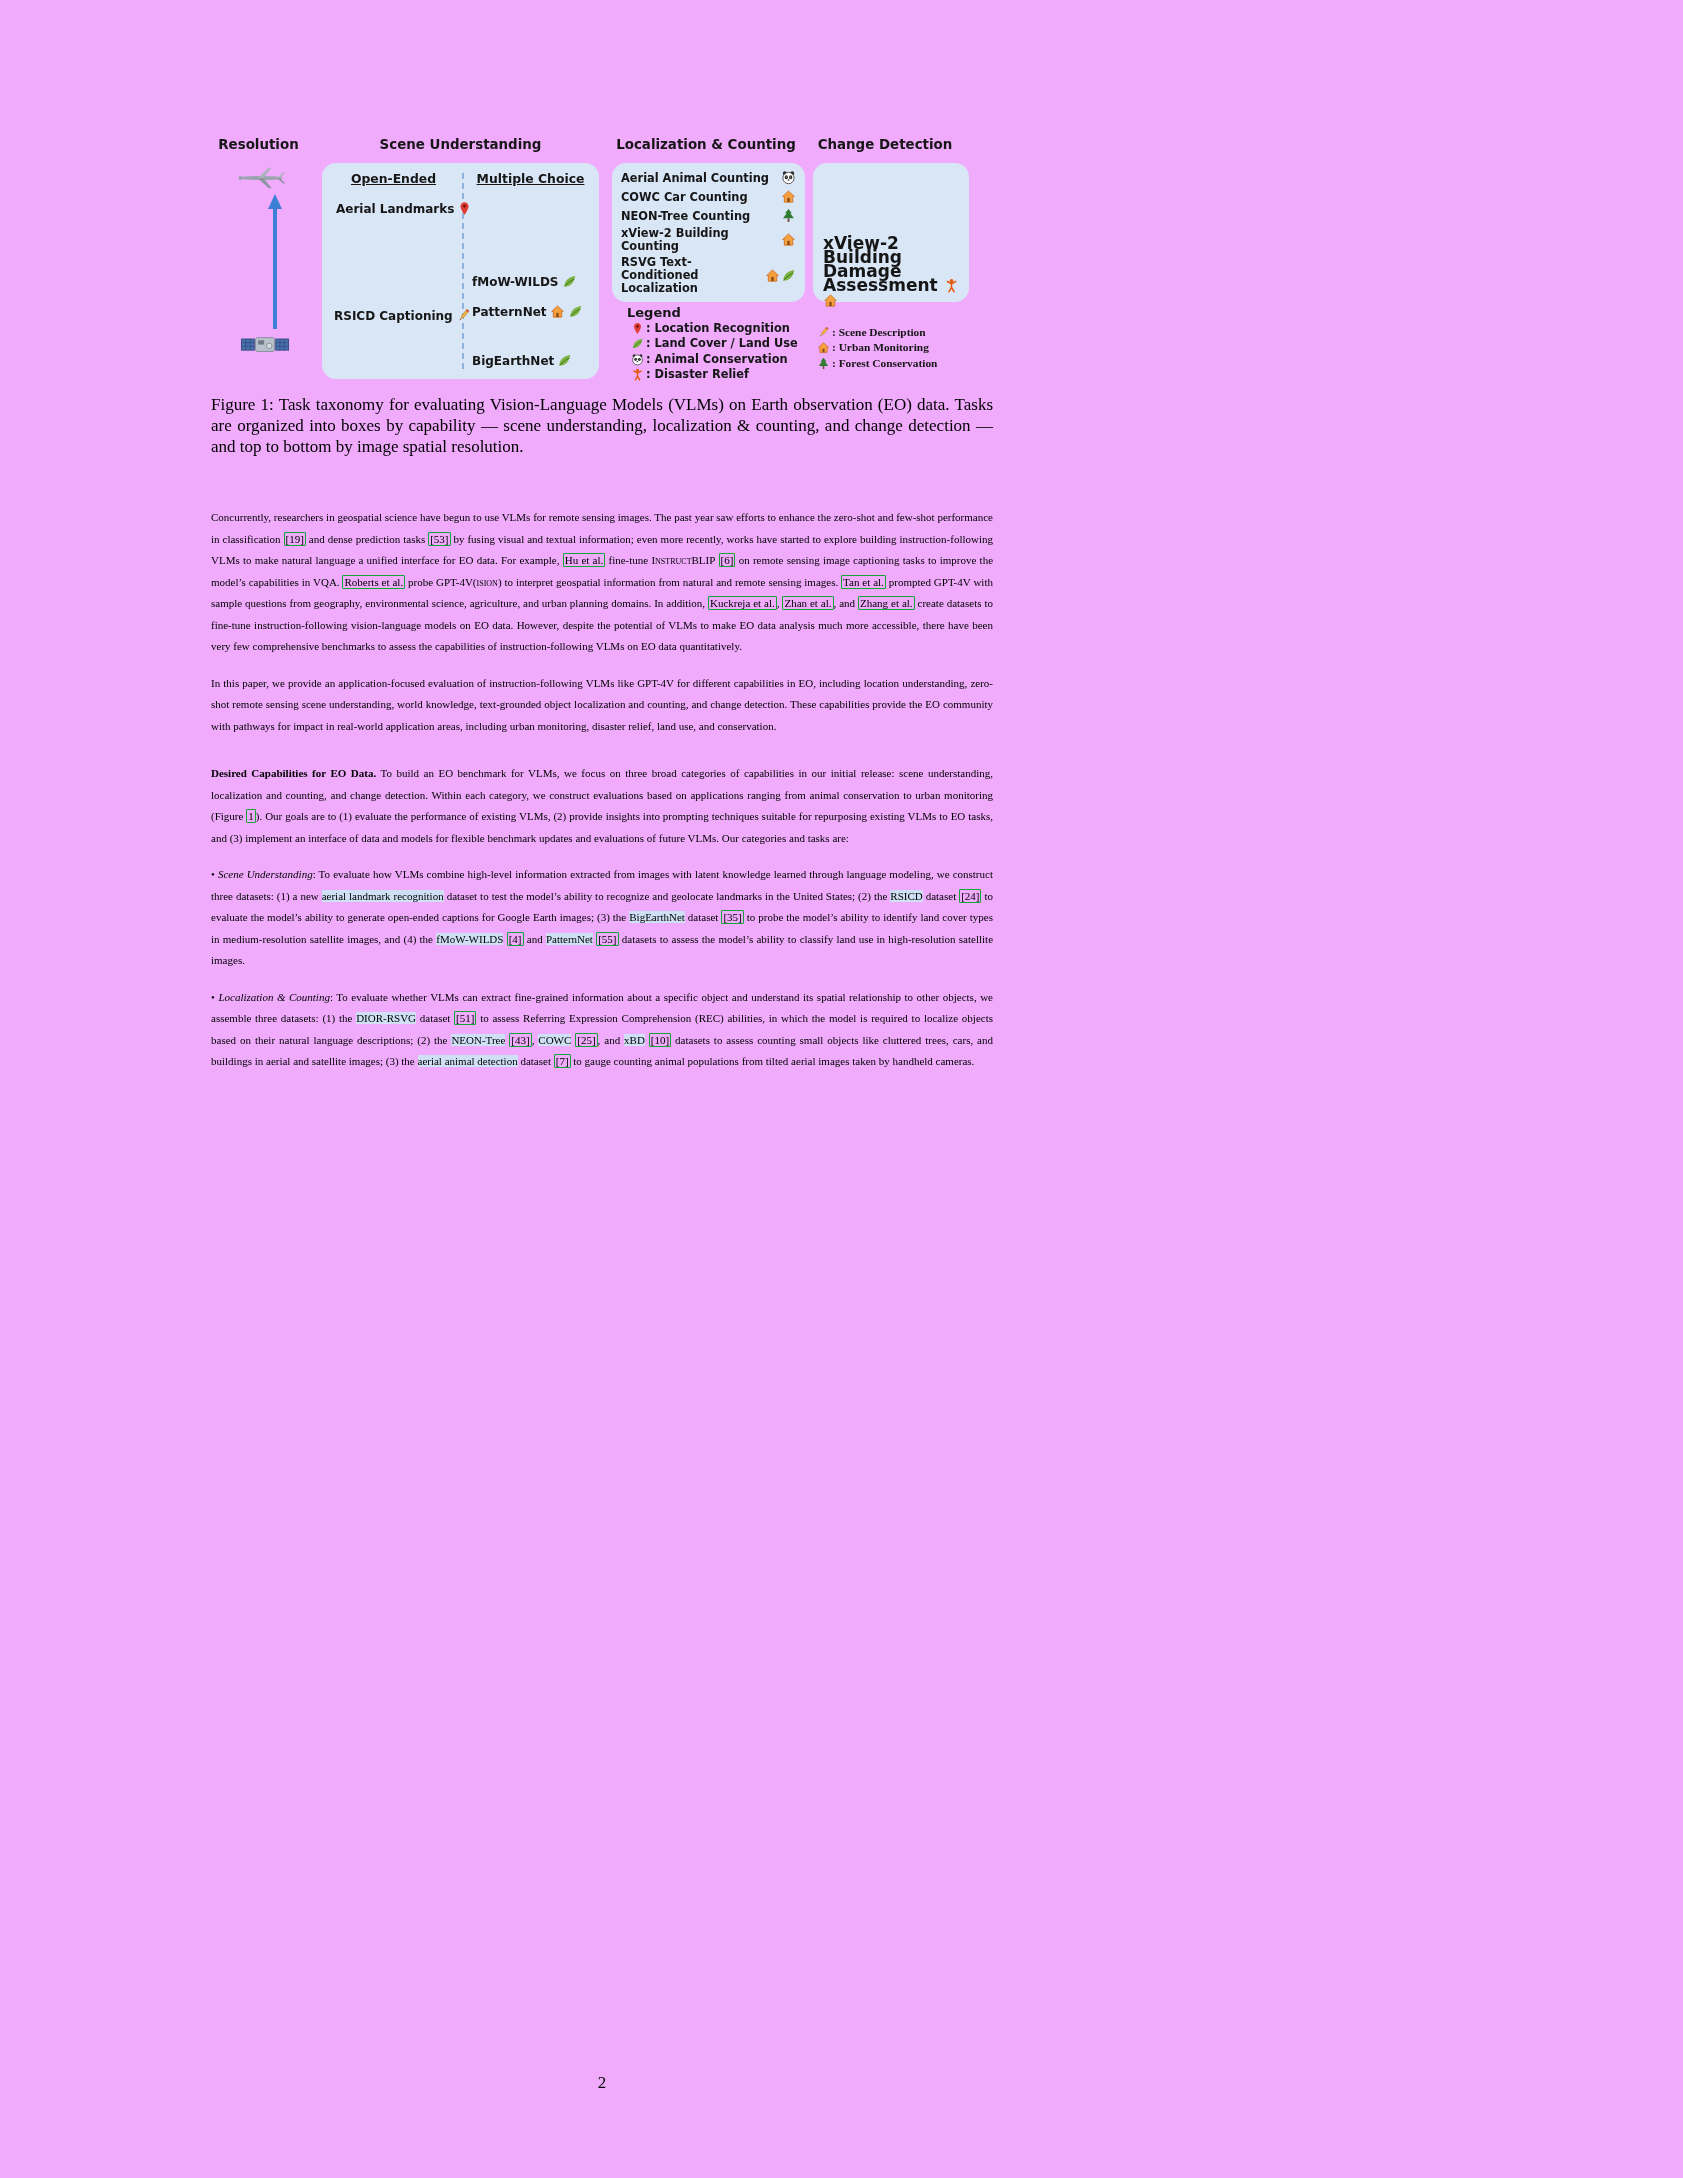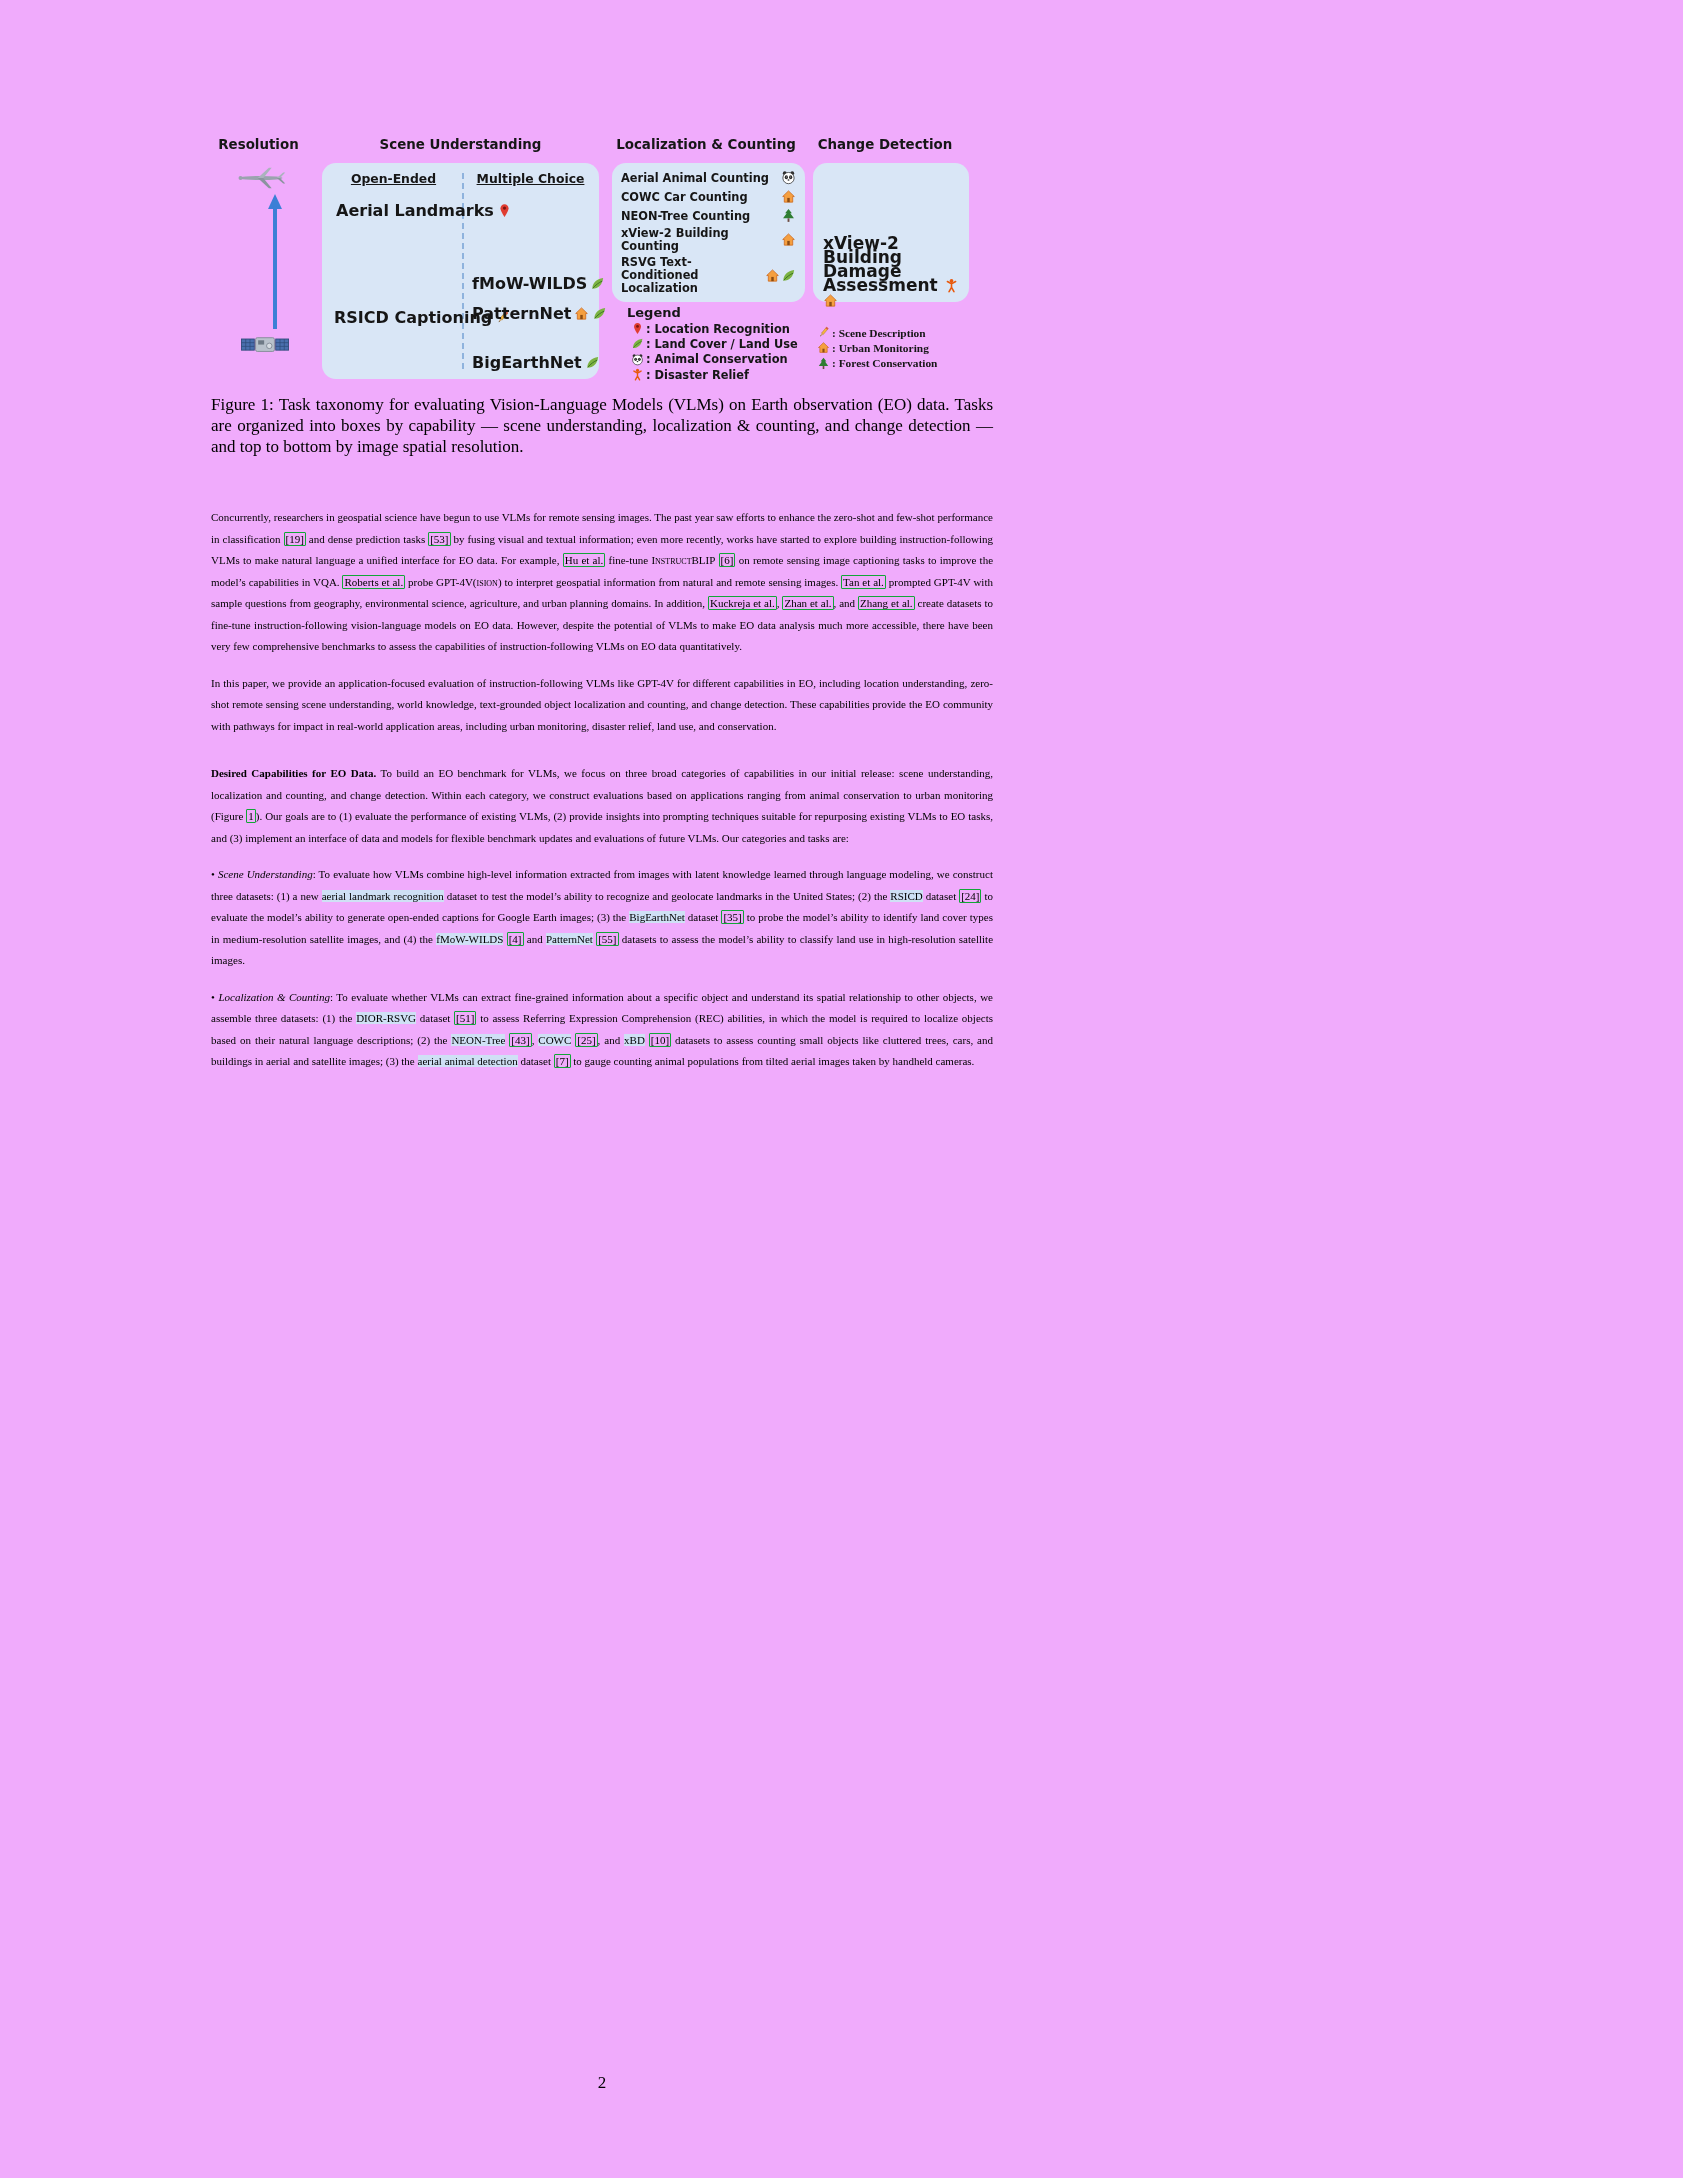--- a/index.html
+++ b/index.html
@@ -19,34 +19,34 @@
   .res-sat { position:absolute; left:30px; top:194px; }
   .res-arrow { position:absolute; left:55px; top:57px; }
 
   .bluebox { position:absolute; background:#d9e6f6; border-radius:14px; }
   .su-box { left:111px; top:26px; width:277px; height:216px; }
   .lc-box { left:401px; top:26px; width:193px; height:139px; padding:7px 9px; display:flex; flex-direction:column; justify-content:space-between; }
   .cd-box { left:602px; top:26px; width:156px; height:139px; }
 
   .su-subhead { position:absolute; font-size:12.4px; font-weight:bold; text-decoration:underline; text-align:center; }
   .su-divider { position:absolute; left:140px; top:10px; bottom:10px; border-left:2px dashed #8fb3dd; }
-  .su-item { position:absolute; font-size:16px; font-weight:bold; white-space:nowrap; display:flex; align-items:center; gap:3px; }
+  .su-item { position:absolute; font-size:12px; font-weight:bold; white-space:nowrap; display:flex; align-items:center; gap:3px; }
 
   .lc-row { display:flex; justify-content:space-between; align-items:center; font-size:11.4px; font-weight:bold; line-height:13px; gap:4px; }
   .lc-row .lbl { max-width:149px; }
   .lc-icons { display:flex; gap:1px; align-items:flex-end; }
 
   .cd-item { position:absolute; left:10px; top:73px; width:141px; font-size:17px; font-weight:bold; line-height:14px; }
 
   .legend { position:absolute; left:416px; top:168px; width:342px; }
   .legend-title { font-size:13px; font-weight:bold; margin-bottom:2px; }
   .legend-cols { position:relative; }
   .legend-col1 { position:absolute; left:4px; top:0; }
   .legend-col2 { position:absolute; left:190px; top:4px;font-family:Liberation Serif, serif; }
-  .legend-row { display:flex; align-items:center; gap:2px; font-size:11.4px; font-weight:600; line-height:13.4px; margin-bottom:1px; white-space:nowrap; }
+  .legend-row { display:flex; gap:2px; font-size:11.4px; font-weight:600; line-height:13.4px; margin-bottom:1px; white-space:nowrap; }
 
   .ic { width:15px; height:15px; vertical-align:-2px; }
   .ic-s { width:13px; height:13px; }
 
   
   .caption { margin-top:8px; font-family:"Liberation Serif", serif; font-size:17px; line-height:21px; text-align:justify; color:#000; }
   .bodytext { margin-top:50px; font-family:"Liberation Serif", serif; font-size:11px; line-height:21.5px; color:#000; }
   .body-p { text-align:justify; margin-bottom:15px; }
   .p-desired { margin-top:26px; }
   .p-bullet { margin-top:6px; }

